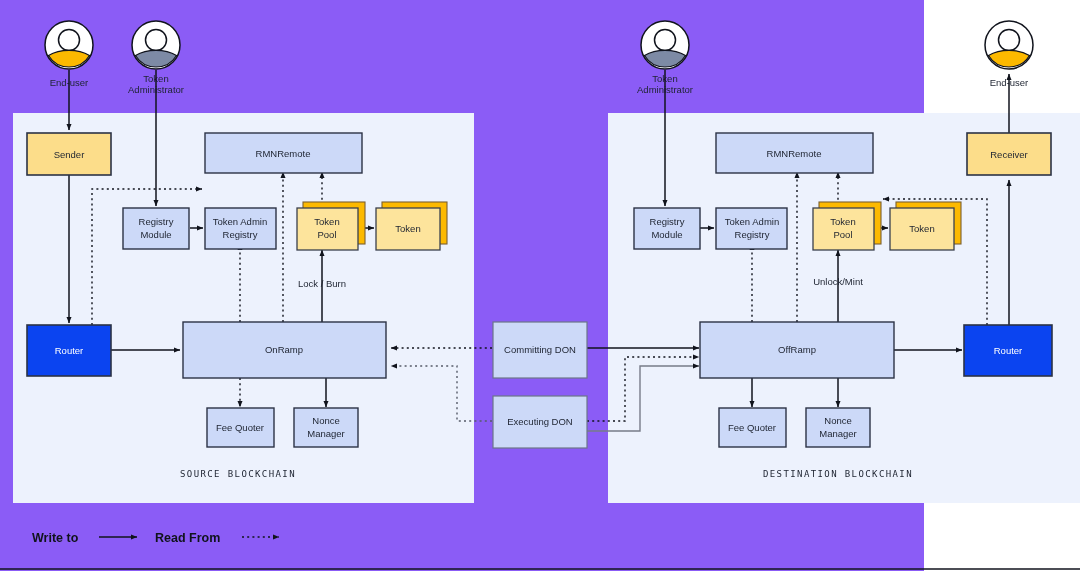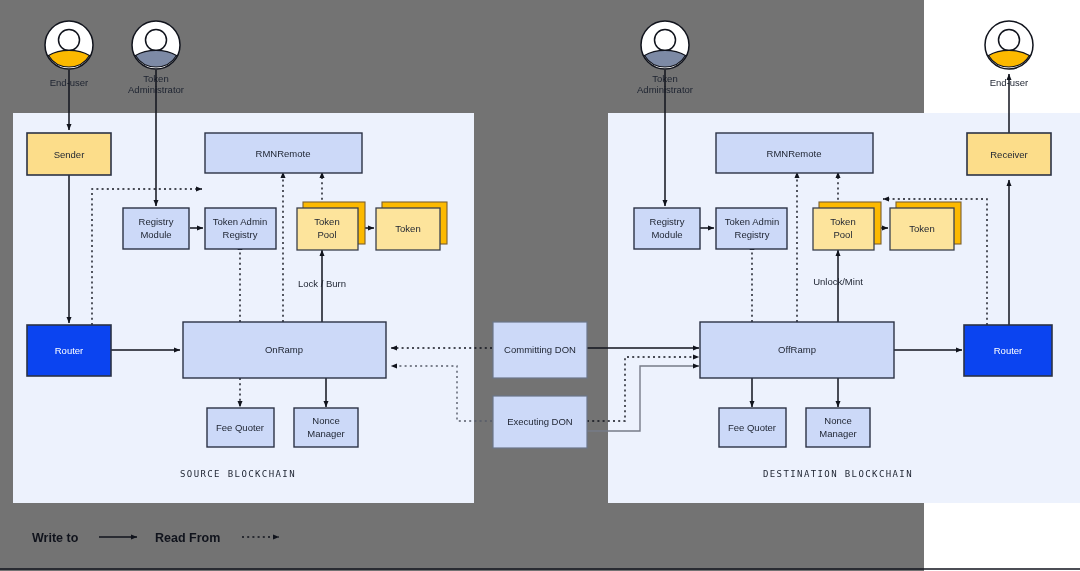--- a/index.html
+++ b/index.html
@@ -1,18 +1,18 @@
 <!DOCTYPE html>
 <html><head>
 <meta charset="utf-8">
 <style>
   html,body{margin:0;padding:0;background:#ffffff;}
   body{width:1080px;height:571px;overflow:hidden;
        font-family:"Liberation Sans","DejaVu Sans",sans-serif;}
-  #stage{position:relative;width:924px;height:571px;background:#737373;}
+  #stage{position:relative;width:924px;height:571px;background:#8b5cf6;}
   svg.diagram{position:absolute;left:0;top:0;width:1080px;height:571px;display:block;}
   .panel{fill:#edf2fd;}
   .box-blue{fill:#ccd9f8;stroke:#2b3245;stroke-width:1.4;}
   .box-blue-soft{fill:#ccd9f8;stroke:#6b7689;stroke-width:1.2;}
   .box-yellow{fill:#fcdd8a;stroke:#2b3245;stroke-width:1.6;}
   .box-yellow-lite{fill:#fde49c;stroke:#3a3f4d;stroke-width:1.3;}
   .box-orange{fill:#fcb900;stroke:#7a6030;stroke-width:1.1;}
   .box-router{fill:#0b44f0;stroke:#2b3245;stroke-width:1.6;}
   .lbl{font-family:"Liberation Sans","DejaVu Sans",sans-serif;font-size:9.5px;fill:#1d2330;
        text-anchor:middle;dominant-baseline:middle;}

